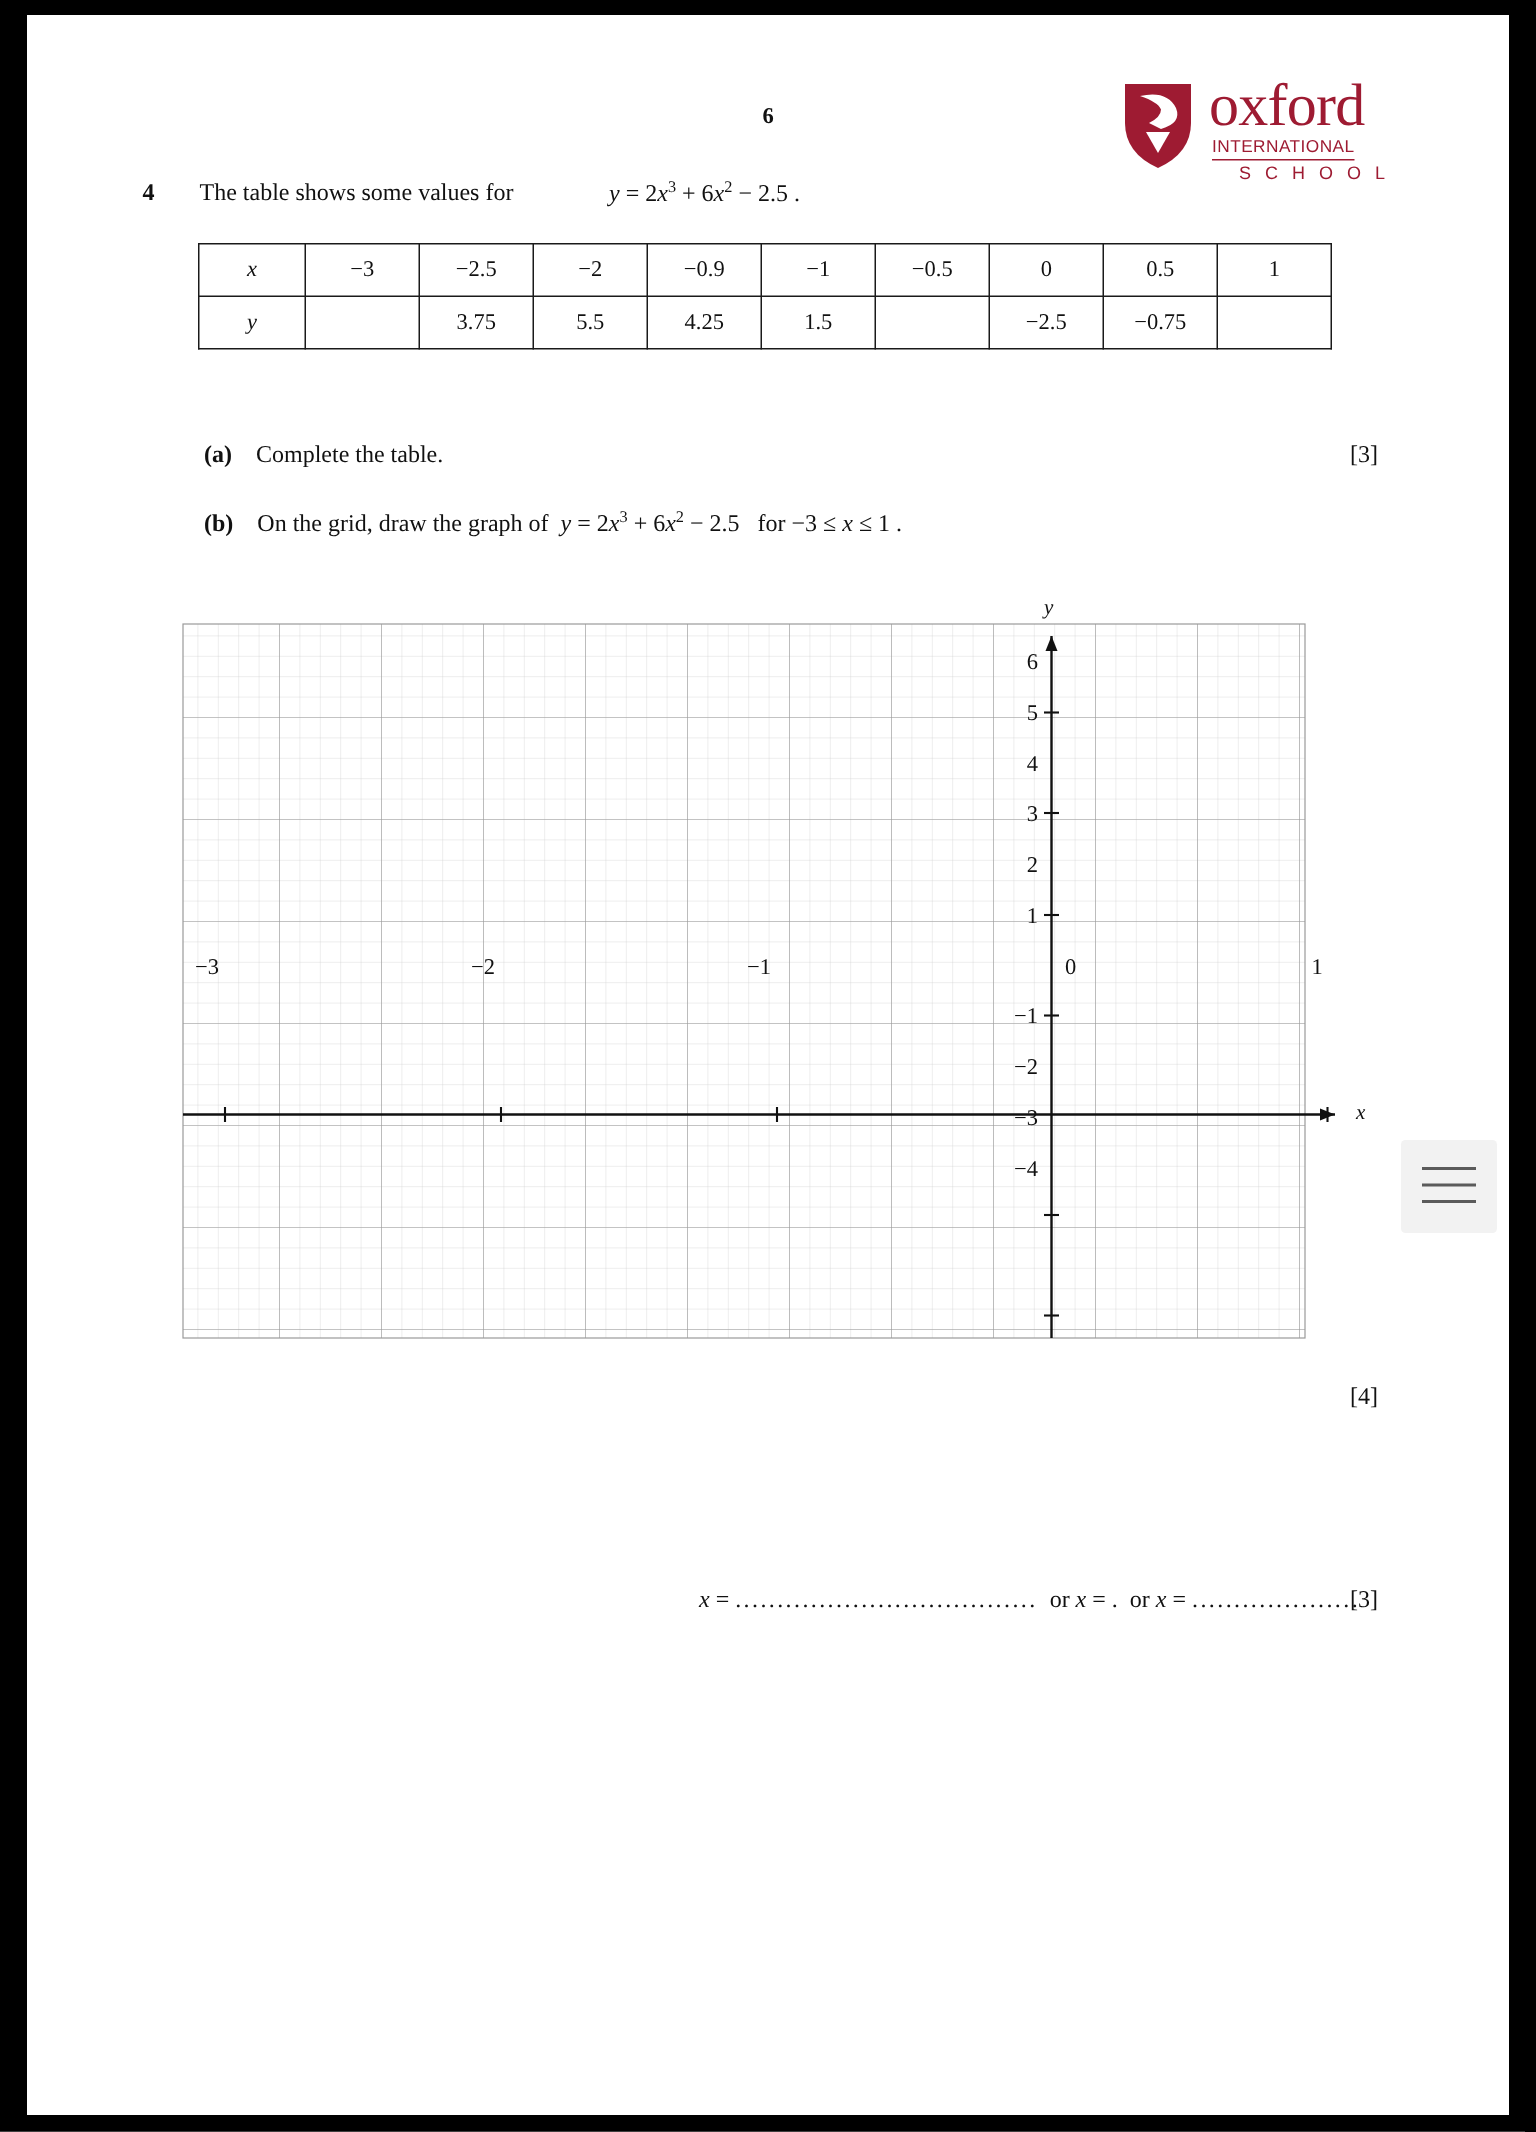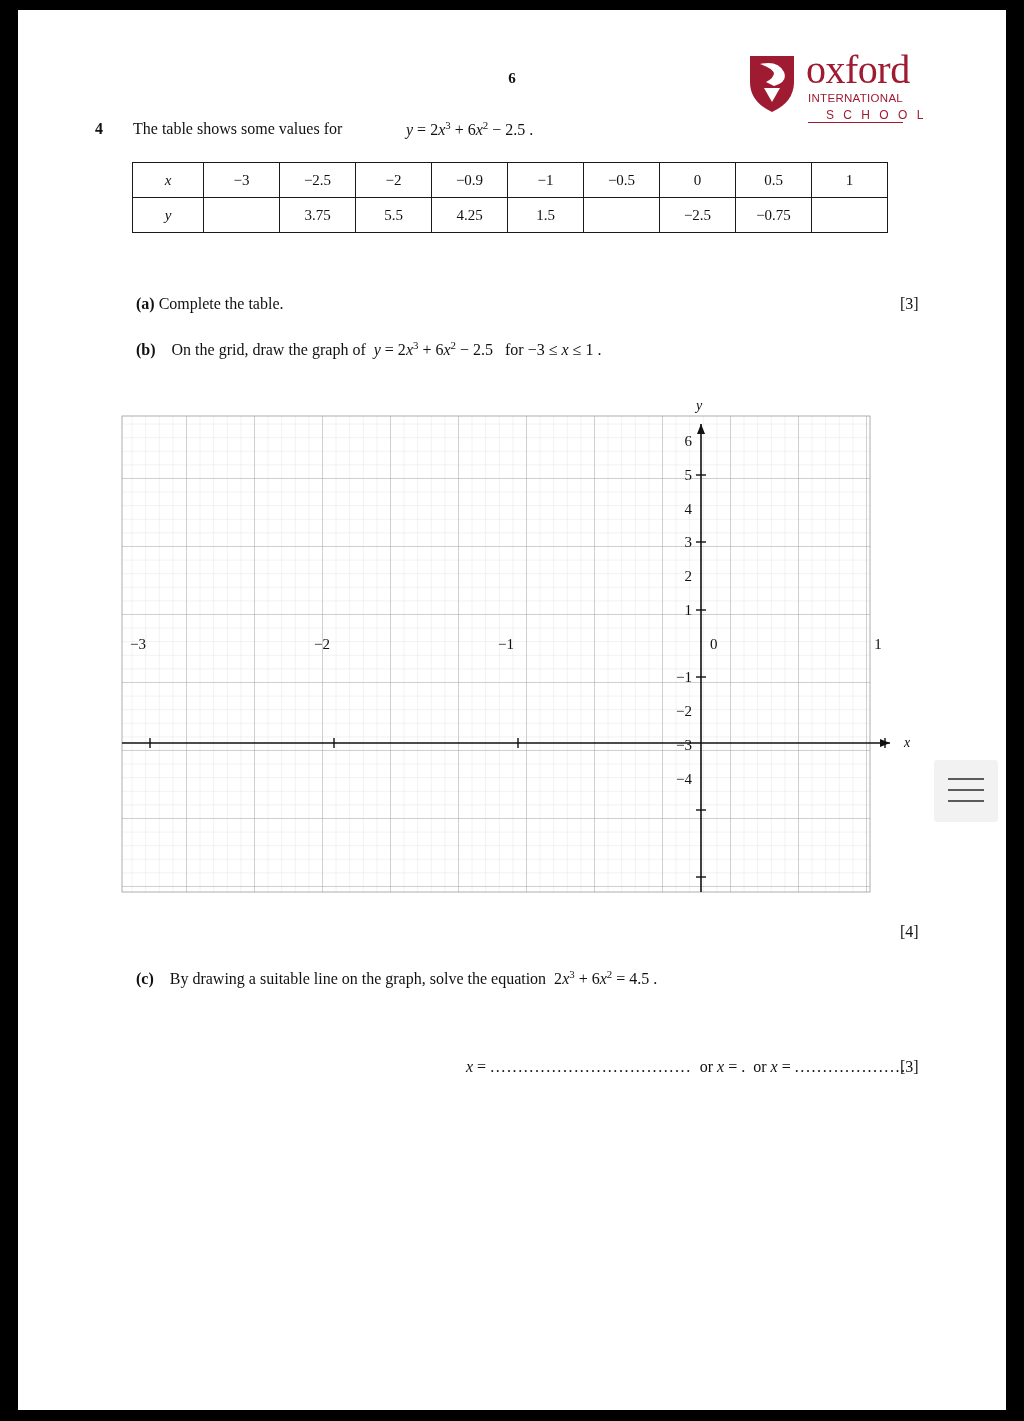--- a/index.html
+++ b/index.html
@@ -54,21 +54,21 @@
     letter-spacing: -0.5px;
   }
   .logo-sub {
     position: absolute;
     left: 64px; top: 42px;
     font-family: "Liberation Sans", sans-serif;
     font-size: 11.5px;
     letter-spacing: 0.3px;
     color: #9e1b32;
     border-bottom: 1.5px solid #9e1b32;
-    padding-bottom: 18px;
+    padding-bottom: 2px;
   }
   .logo-sub2 {
     position: absolute;
     left: 82px; top: 58px;
     font-family: "Liberation Sans", sans-serif;
     font-size: 12px;
     letter-spacing: 3px;
     color: #9e1b32;
   }
 
@@ -214,21 +214,21 @@
       <td class="cell"></td>
       <td class="cell">−2.5</td>
       <td class="cell">−0.75</td>
       <td class="cell"></td>
     </tr>
   </tbody>
     </table>
 
   <div class="part" style="left:118px; top:285px;">
     <span class="part-label">(a)</span>
-    <span style="margin-left:0;">Complete the table.</span>
+    <span style="margin-left:12px;">Complete the table.</span>
   </div>
   <div class="marks" style="left:882px; top:285px;">[3]</div>
 
   <div class="part" style="left:118px; top:329px;">
     <span class="part-label">(b)</span>
     <span style="margin-left:12px;">On the grid, draw the graph of &nbsp;<i class="m">y</i> = 2<i class="m">x</i><sup>3</sup> + 6<i class="m">x</i><sup>2</sup> − 2.5 &nbsp; for −3 ≤ <i class="m">x</i> ≤ 1 .</span>
   </div>
 
   <div class="grid-wrap">
     <svg class="grid-canvas" width="780" height="500" viewBox="0 0 780 500">
@@ -288,24 +288,20 @@
         <text x="388" y="239">−1</text>
         <text x="760" y="239">1</text>
       </g>
     </svg>
     <div class="axis-label" style="left:578px; top:-12px;">y</div>
     <div class="axis-label" style="left:786px; top:325px;">x</div>
   </div>
 
   <div class="marks" style="left:882px; top:913px;">[4]</div>
 
-  <div class="part" style="left:118px; top:958px;">
-    <span class="part-label">(c)</span>
-    <span style="margin-left:12px;">By drawing a suitable line on the graph, solve the equation &nbsp;2<i class="m">x</i><sup>3</sup> + 6<i class="m">x</i><sup>2</sup> = 4.5 .</span>
-  </div>
 
   <div class="answer-line" style="left:448px; top:1048px;">
     <span><i class="m">x</i> =</span>
     <span class="dots">....................................</span>
     <span>&nbsp;or <i class="m">x</i> = .</span>
     <span>&nbsp;or <i class="m">x</i> =</span>
     <span class="dots">....................</span>
   </div>
   <div class="marks" style="left:882px; top:1048px;">[3]</div>
 

